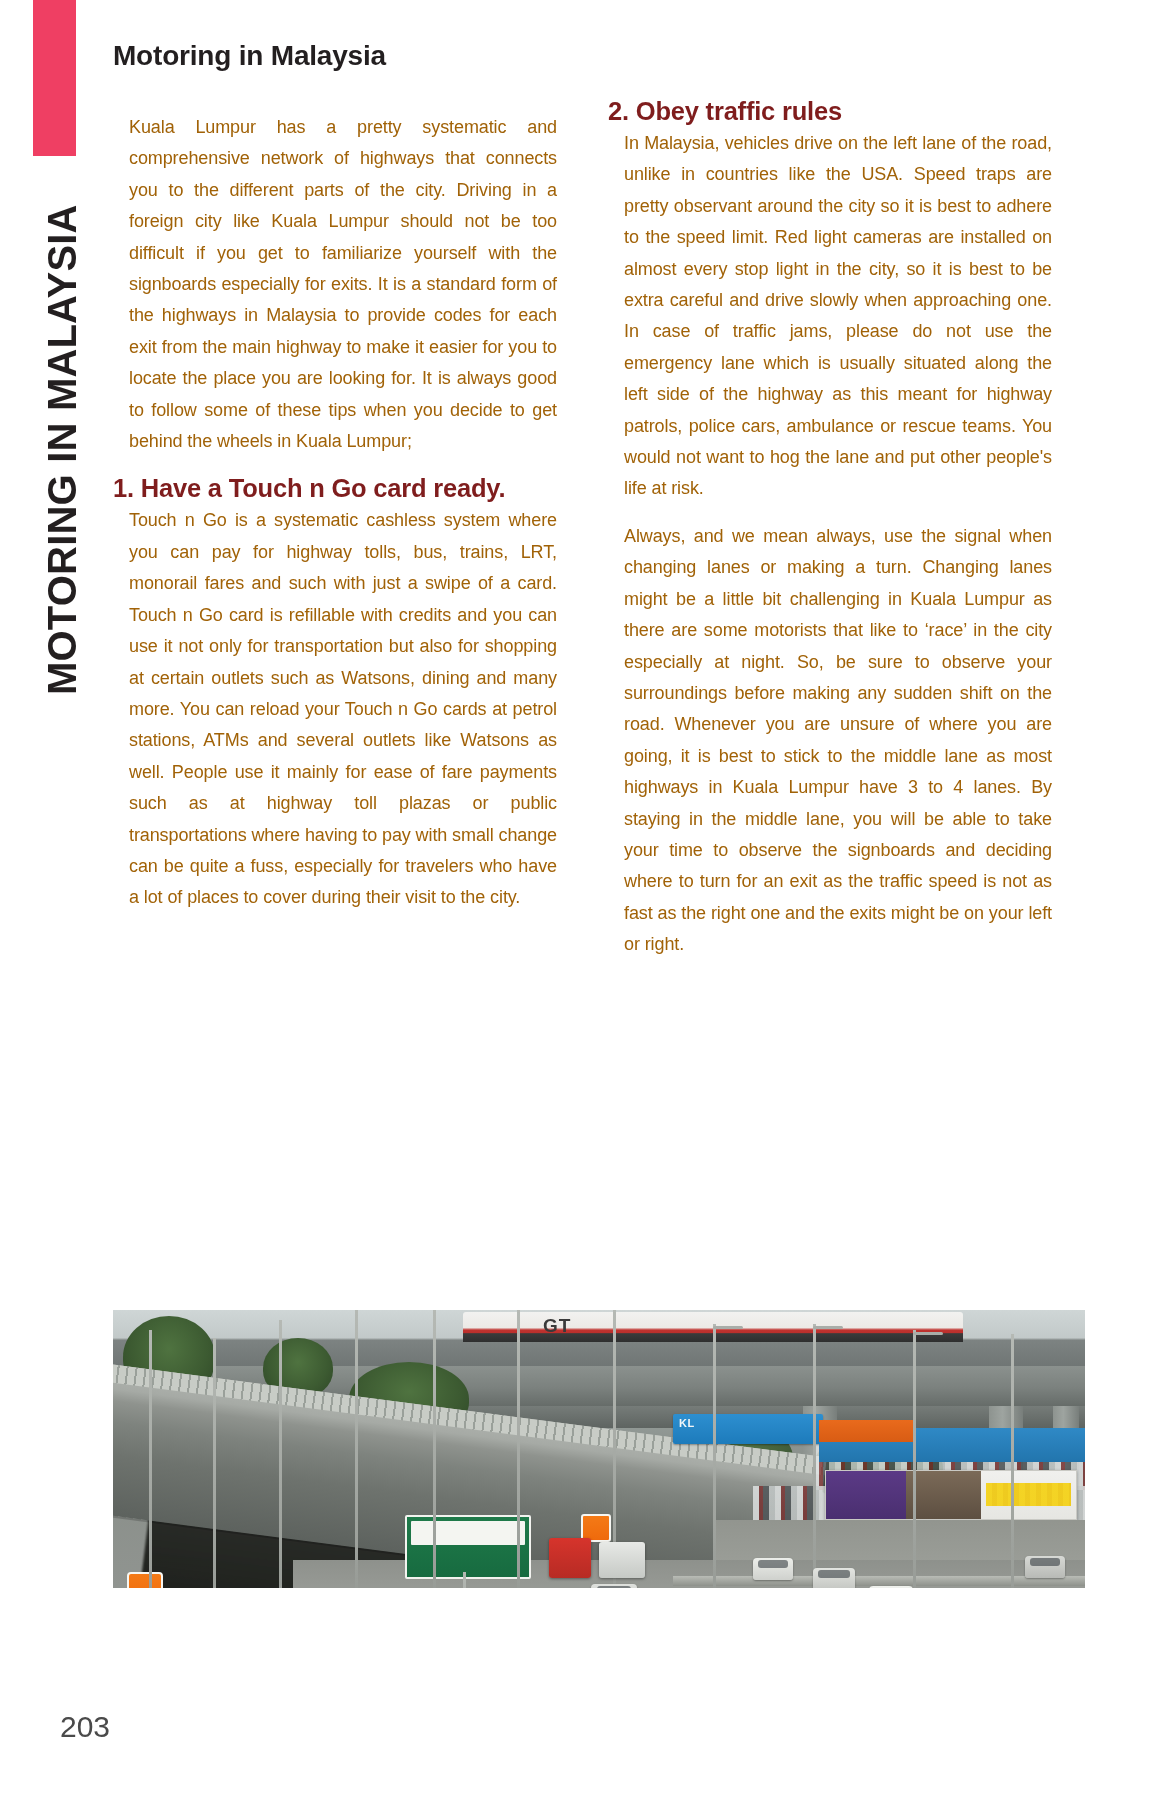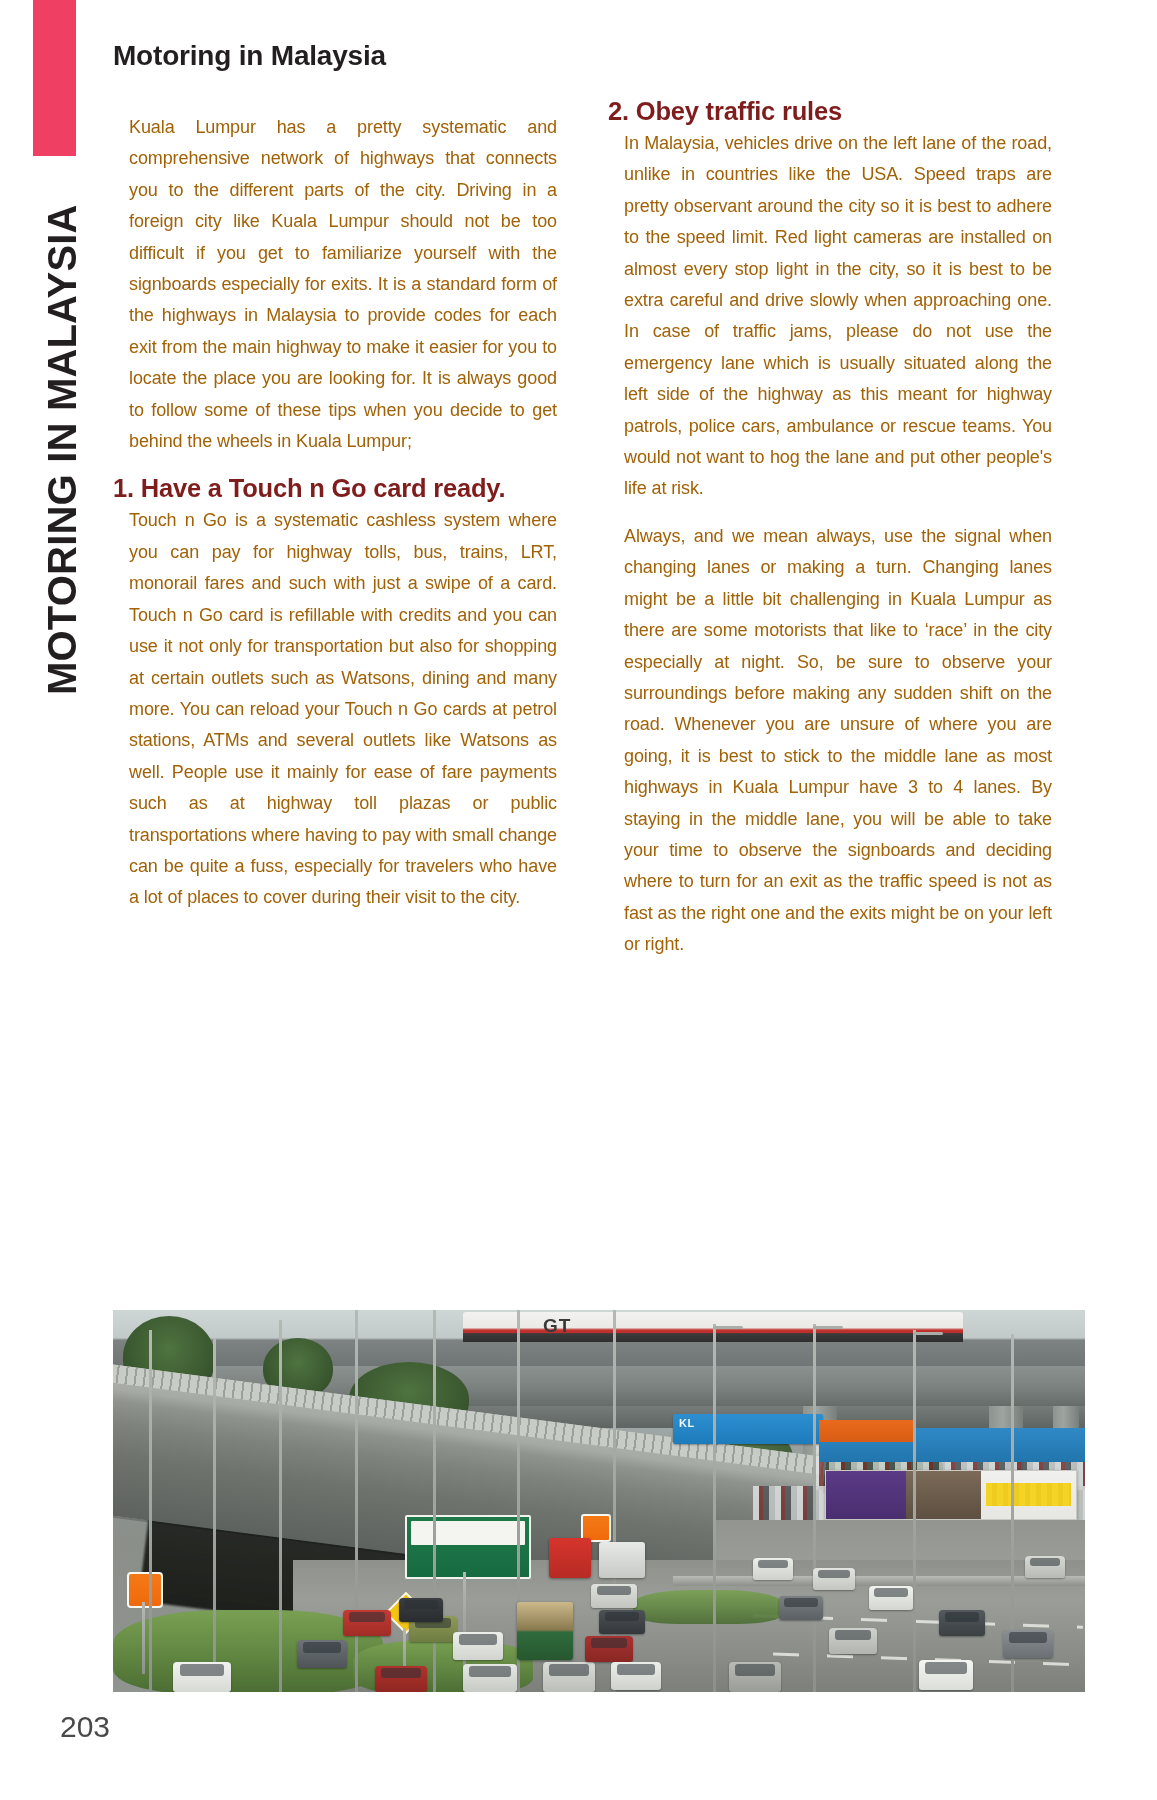--- a/index.html
+++ b/index.html
@@ -85,21 +85,21 @@
   }
   .gap-before-head { }
   .head-to-body    { margin-top: 1px; }
 
   
   .photo-frame {
     position: absolute;
     left: 113px;
     top: 1310px;
     width: 972px;
-    height: 382px;
+    height: 278px;
     overflow: hidden;
     background: #9aa2a0;
   }
   .photo {
     position: absolute;
     inset: 0;
     
     background:
       linear-gradient(180deg, #b9c3c4 0%, #aeb7b8 18%, #9ba3a2 34%, #8d9490 46%, #8a8f8a 60%, #909490 100%);
   }

